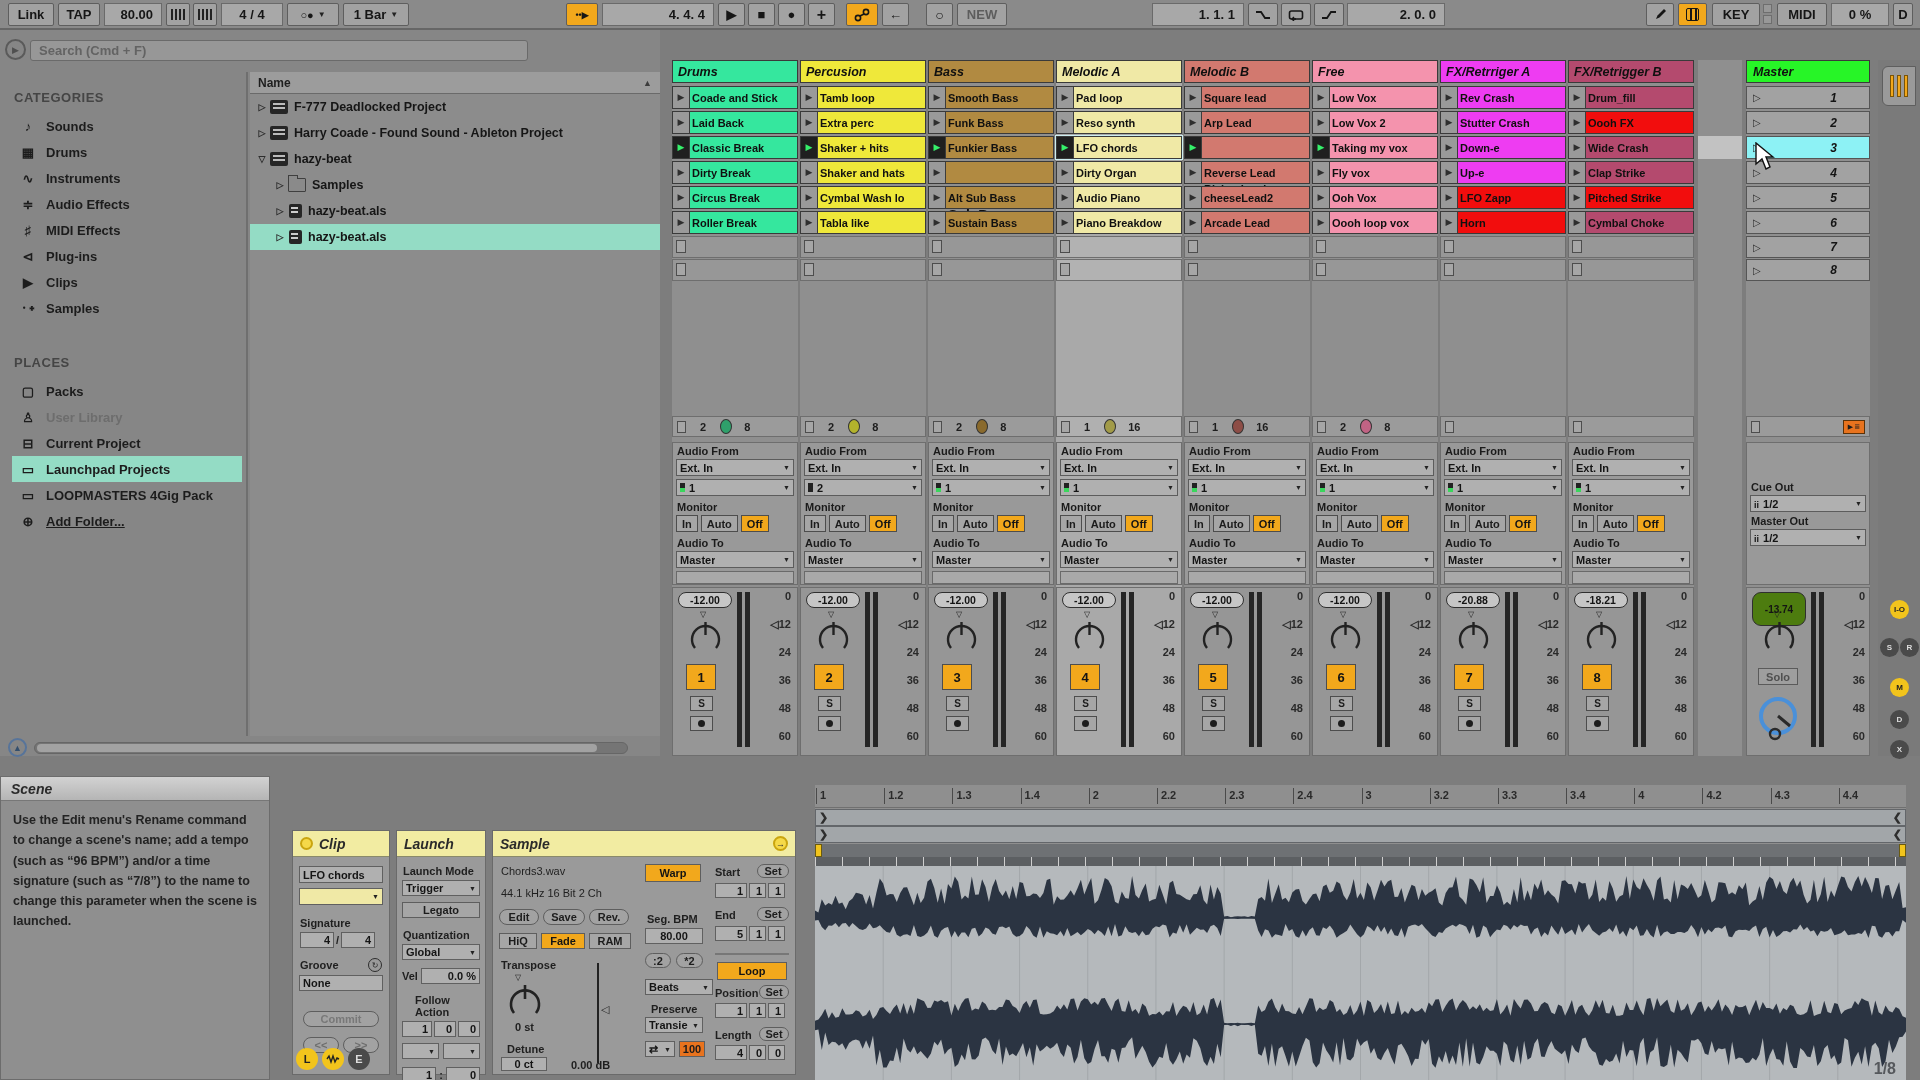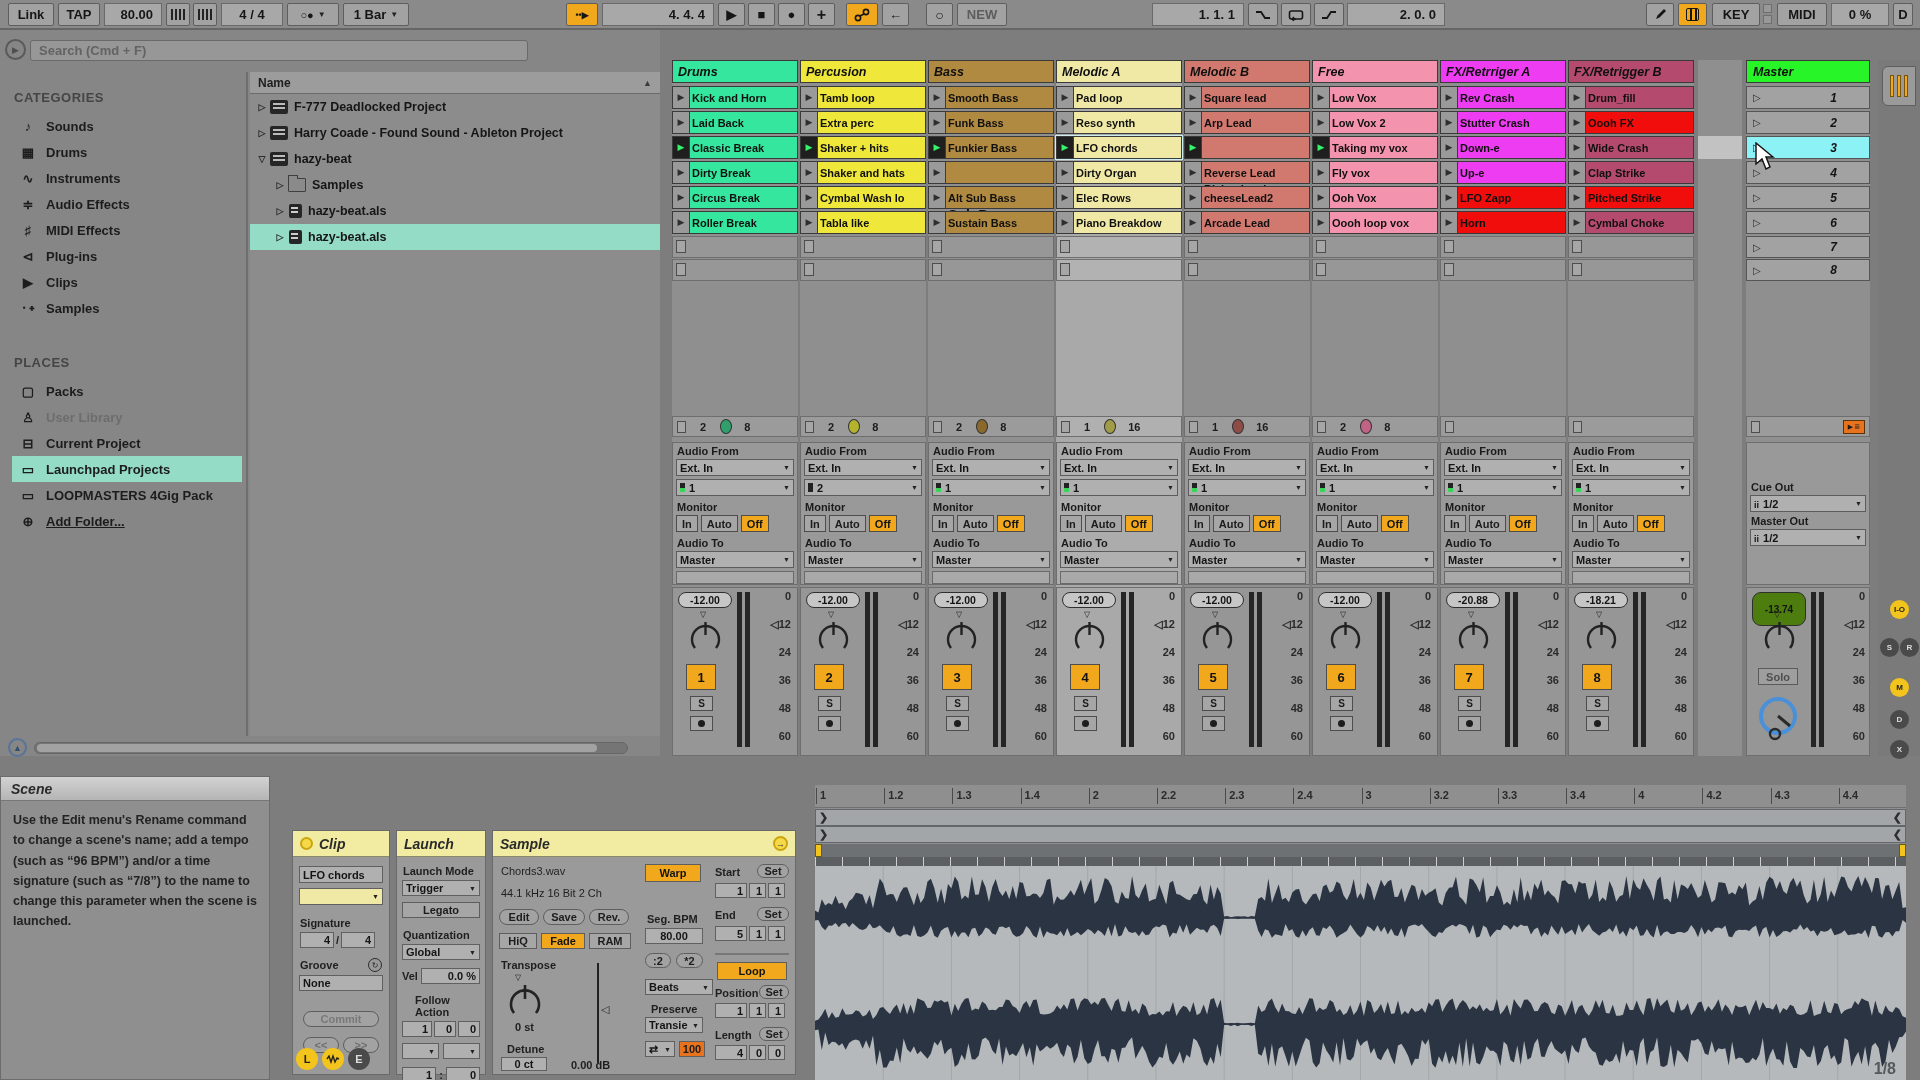--- a/index.html
+++ b/index.html
@@ -298,21 +298,21 @@
   <div id="infotoggle">▲</div>
 </div>
 
 <div id="session" style="position: absolute; left: 0px; top: 60px; width: 1920px; height: 696px;">
     <div style="position: absolute; left: 672px; top: 0px; width: 126px; height: 696px; background: rgb(143, 143, 143);">
       <div style="position: absolute; left: 0px; top: 0px; width: 100%; height: 23px; background: rgb(53, 231, 158); border: 1px solid rgb(58, 58, 58); display: flex; align-items: center; padding: 0px 5px; font: italic 700 12.5px &quot;Liberation Sans&quot;, sans-serif; color: rgb(16, 16, 16); overflow: hidden; white-space: nowrap;">Drums</div>
       <div style="position: absolute; left: 0px; top: 26px; width: 100%; height: 23px; border: 1px solid rgb(58, 58, 58); background: rgb(53, 231, 158);">
         <div style="position: absolute; left: 0px; top: 0px; width: 17px; height: 21px; display: flex; align-items: center; justify-content: center; border-right: 1px solid rgb(60, 60, 60); background: rgb(154, 154, 154);">
           <span style="font-size: 9px; line-height: 1; color: rgb(46, 46, 46);">▶</span>
         </div>
-        <div style="position: absolute; left: 19px; top: 0px; right: 0px; height: 100%; display: flex; align-items: center; font-size: 11px; font-weight: 700; color: rgb(16, 16, 16); overflow: hidden; white-space: nowrap;">Kick and Horn</div>
+        <div style="position: absolute; left: 19px; top: 0px; right: 0px; height: 100%; display: flex; align-items: center; font-size: 11px; font-weight: 700; color: rgb(16, 16, 16); overflow: hidden; white-space: nowrap;">Coade and Stick</div>
       </div>
       <div style="position: absolute; left: 0px; top: 51px; width: 100%; height: 23px; border: 1px solid rgb(58, 58, 58); background: rgb(53, 231, 158);">
         <div style="position: absolute; left: 0px; top: 0px; width: 17px; height: 21px; display: flex; align-items: center; justify-content: center; border-right: 1px solid rgb(60, 60, 60); background: rgb(154, 154, 154);">
           <span style="font-size: 9px; line-height: 1; color: rgb(46, 46, 46);">▶</span>
         </div>
         <div style="position: absolute; left: 19px; top: 0px; right: 0px; height: 100%; display: flex; align-items: center; font-size: 11px; font-weight: 700; color: rgb(16, 16, 16); overflow: hidden; white-space: nowrap;">Laid Back</div>
       </div>
       <div style="position: absolute; left: 0px; top: 76px; width: 100%; height: 23px; border: 1px solid rgb(58, 58, 58); background: rgb(53, 231, 158);">
         <div style="position: absolute; left: 0px; top: 0px; width: 17px; height: 21px; display: flex; align-items: center; justify-content: center; border-right: 1px solid rgb(60, 60, 60); background: rgb(31, 31, 31);">
           <span style="font-size: 9px; line-height: 1; color: rgb(53, 240, 106);">▶</span>
@@ -601,21 +601,21 @@
       <div style="position: absolute; left: 0px; top: 101px; width: 100%; height: 23px; border: 1px solid rgb(58, 58, 58); background: rgb(240, 233, 166);">
         <div style="position: absolute; left: 0px; top: 0px; width: 17px; height: 21px; display: flex; align-items: center; justify-content: center; border-right: 1px solid rgb(60, 60, 60); background: rgb(154, 154, 154);">
           <span style="font-size: 9px; line-height: 1; color: rgb(46, 46, 46);">▶</span>
         </div>
         <div style="position: absolute; left: 19px; top: 0px; right: 0px; height: 100%; display: flex; align-items: center; font-size: 11px; font-weight: 700; color: rgb(16, 16, 16); overflow: hidden; white-space: nowrap;">Dirty Organ</div>
       </div>
       <div style="position: absolute; left: 0px; top: 126px; width: 100%; height: 23px; border: 1px solid rgb(58, 58, 58); background: rgb(240, 233, 166);">
         <div style="position: absolute; left: 0px; top: 0px; width: 17px; height: 21px; display: flex; align-items: center; justify-content: center; border-right: 1px solid rgb(60, 60, 60); background: rgb(154, 154, 154);">
           <span style="font-size: 9px; line-height: 1; color: rgb(46, 46, 46);">▶</span>
         </div>
-        <div style="position: absolute; left: 19px; top: 0px; right: 0px; height: 100%; display: flex; align-items: center; font-size: 11px; font-weight: 700; color: rgb(16, 16, 16); overflow: hidden; white-space: nowrap;">Elec Rows</div>
+        <div style="position: absolute; left: 19px; top: 0px; right: 0px; height: 100%; display: flex; align-items: center; font-size: 11px; font-weight: 700; color: rgb(16, 16, 16); overflow: hidden; white-space: nowrap;">Audio Piano</div>
       </div>
       <div style="position: absolute; left: 0px; top: 151px; width: 100%; height: 23px; border: 1px solid rgb(58, 58, 58); background: rgb(240, 233, 166);">
         <div style="position: absolute; left: 0px; top: 0px; width: 17px; height: 21px; display: flex; align-items: center; justify-content: center; border-right: 1px solid rgb(60, 60, 60); background: rgb(154, 154, 154);">
           <span style="font-size: 9px; line-height: 1; color: rgb(46, 46, 46);">▶</span>
         </div>
         <div style="position: absolute; left: 19px; top: 0px; right: 0px; height: 100%; display: flex; align-items: center; font-size: 11px; font-weight: 700; color: rgb(16, 16, 16); overflow: hidden; white-space: nowrap;">Piano Breakdow</div>
       </div>
       <div style="position: absolute; left: 0px; top: 176px; width: 100%; height: 22px; background: rgb(178, 178, 178); border: 1px solid rgb(110, 110, 110);"></div>
       <div style="position: absolute; left: 4px; top: 180px; width: 10px; height: 13px; background: rgb(166, 166, 166); border: 1px solid rgb(77, 77, 77);"></div>
       <div style="position: absolute; left: 0px; top: 199px; width: 100%; height: 22px; background: rgb(178, 178, 178); border: 1px solid rgb(110, 110, 110);"></div>

